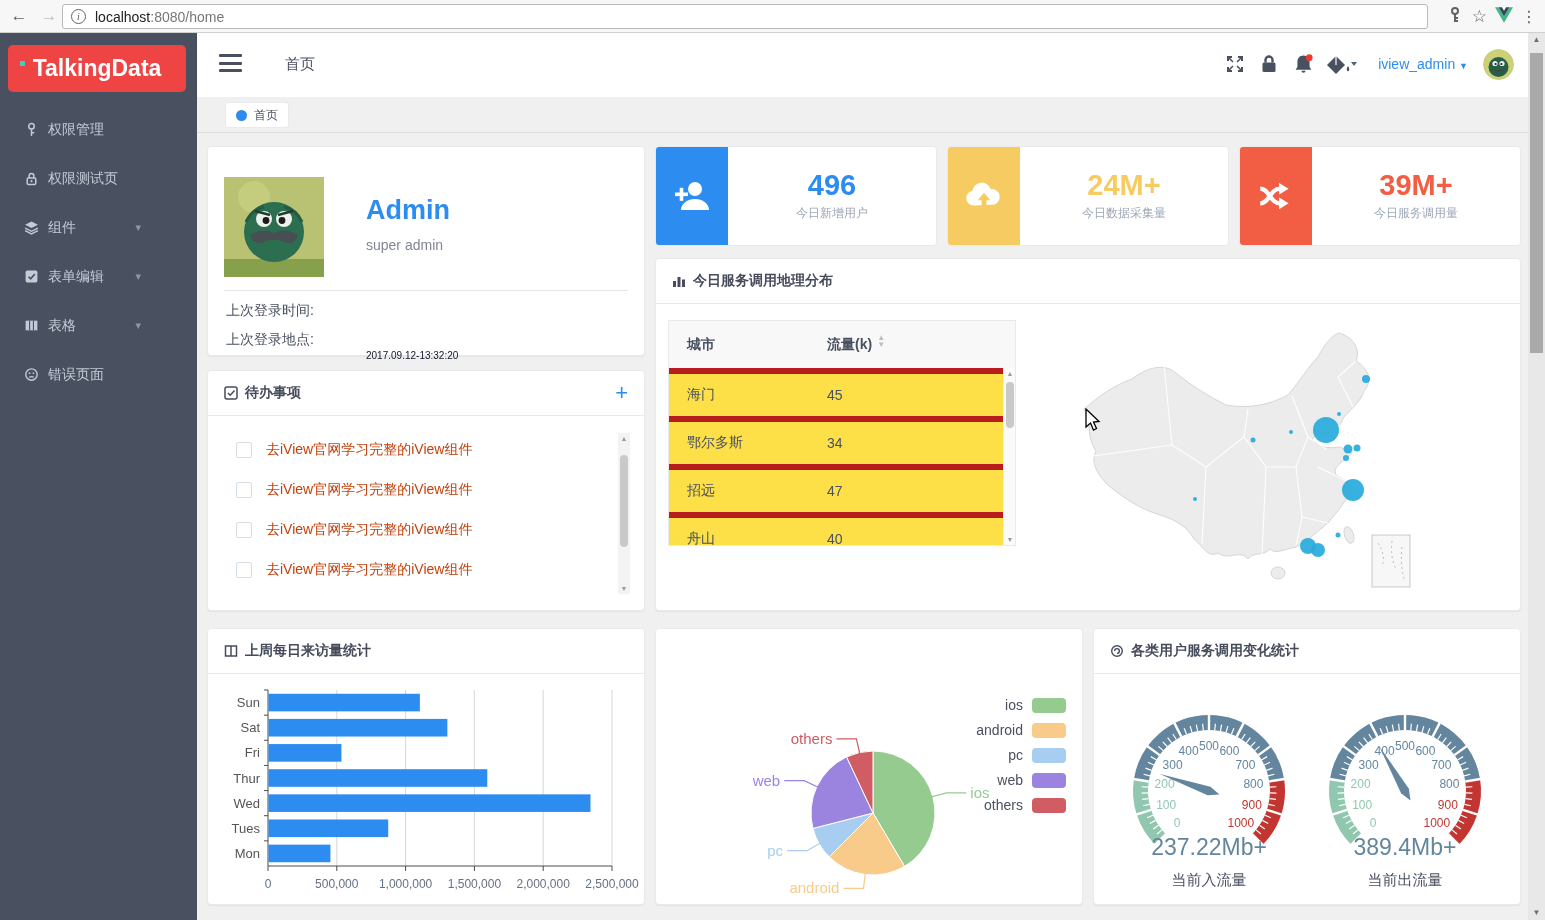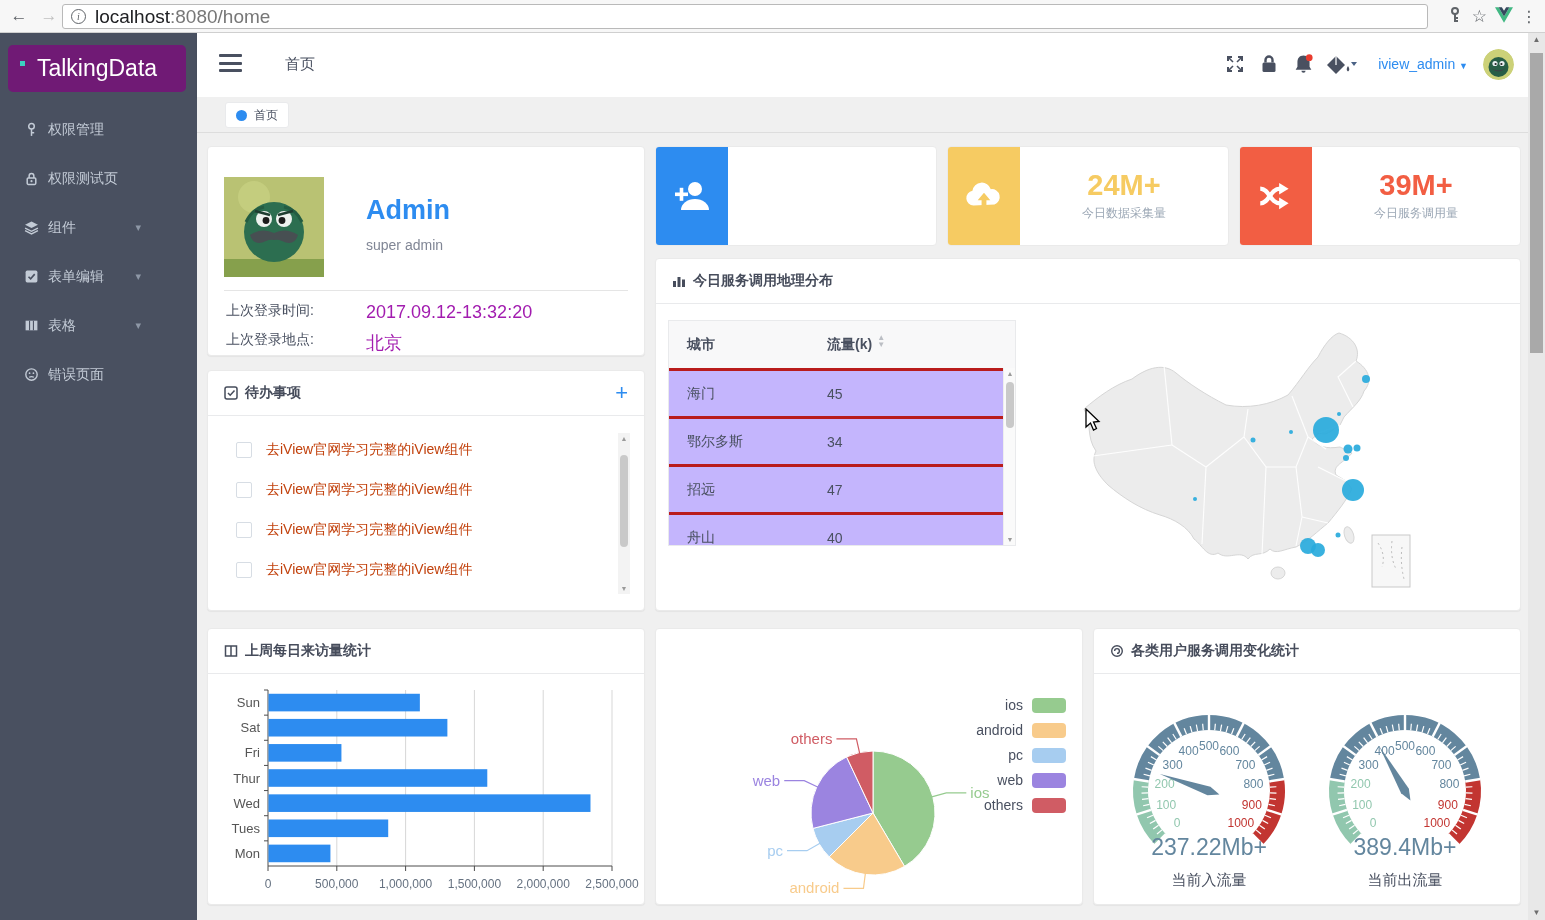--- a/index.html
+++ b/index.html
@@ -4,27 +4,27 @@
 <style>
   * { margin:0; padding:0; box-sizing:border-box; }
   html,body { width:1545px; height:920px; overflow:hidden; }
   body { font-family:"Liberation Sans","DejaVu Sans",sans-serif; background:#f0f0f0; position:relative; }
 
   
   .browser-bar { position:absolute; left:0; top:0; width:1545px; height:33px; background:#f7f7f7; border-bottom:1px solid #d0d0d0; }
   .nav-ic { position:absolute; top:3px; width:26px; height:26px; text-align:center; line-height:26px; font-size:17px; color:#5f6368; cursor:pointer; }
   .url-field { position:absolute; left:62px; top:4px; width:1366px; height:25px; background:#fff; border:1px solid #b9b9b9; border-radius:3px; display:flex; align-items:center; padding-left:8px; }
   .url-info { width:15px; height:15px; border:1.4px solid #5f6368; border-radius:50%; color:#5f6368; font-size:10px; line-height:13px; text-align:center; font-style:italic; font-family:"Liberation Serif",serif; margin-right:9px; }
-  .url-text { font-size:19px; color:#202124; }
+  .url-text { font-size:14px; color:#202124; }
   .url-text .dim { color:#777; }
   .chrome-right { position:absolute; right:0; top:0; height:33px; display:flex; align-items:center; gap:8px; padding-right:8px; }
 
   
   .sidebar { position:absolute; left:0; top:33px; width:197px; height:887px; background:#495060; }
-  .logo { position:absolute; left:8px; top:12px; width:178px; height:47px; background:#701a75; border-radius:5px; color:#fff; font-size:23px; font-weight:normal; text-align:center; line-height:47px; letter-spacing:0; }
+  .logo { position:absolute; left:8px; top:12px; width:178px; height:47px; background:#ef4444; border-radius:5px; color:#fff; font-size:23px; font-weight:bold; text-align:center; line-height:47px; letter-spacing:0; }
   .logo-dot { position:absolute; left:12px; top:16px; width:5px; height:5px; background:#3bd1c0; }
   .menu { position:absolute; top:72px; left:0; width:157px; }
   .menu-item { height:49px; display:flex; align-items:center; padding:0 16px 0 24px; color:#c3cbd6; font-size:14px; cursor:pointer; }
   .menu-item .mi-ic { width:15px; height:15px; margin-right:9px; flex:none; }
   .menu-item .mi-label { flex:1; }
   .menu-item .chev { color:#8e97a6; font-size:11px; }
 
   .topbar { position:absolute; left:197px; top:33px; width:1331px; height:64px; background:#fff; box-shadow:0 1px 2px rgba(0,0,0,.08); }
   .hamburger { position:absolute; left:22px; top:21px; width:23px; height:20px; cursor:pointer; }
   .hamburger i { display:block; height:3px; background:#495060; margin-bottom:4.5px; border-radius:1px; }
@@ -46,35 +46,35 @@
   .card-header svg { margin-right:7px; flex:none; }
   .hdr-plus { margin-left:auto; color:#2d8cf0; font-size:22px; font-weight:normal; cursor:pointer; line-height:1; }
 
   
   #profile-card { left:10px; top:13px; width:438px; height:210px; }
   .pf-avatar { position:absolute; left:16px; top:30px; width:100px; height:100px; }
   .pf-name { position:absolute; left:158px; top:48px; font-size:27px; font-weight:bold; color:#2d8cf0; }
   .pf-role { position:absolute; left:158px; top:90px; font-size:14px; color:#808695; }
   .pf-divider { position:absolute; left:16px; right:16px; top:143px; height:1px; background:#e5e5e5; }
   .pf-row { position:absolute; left:18px; font-size:14px; color:#495060; }
-  .pf-val { position:absolute; left:158px; font-size:18px; color:#a21caf; }
+  .pf-val { position:absolute; left:158px; font-size:10px; color:#0f172a;margin-top:48px; }
 
   
   #stats-grid { position:absolute; left:458px; top:13px; width:866px; height:100px; display:flex; gap:10px; }
   .stat-card { flex:1; background:#fff; border:1px solid #eaeaea; border-radius:4px; display:flex; overflow:hidden; }
   .stat-ic { width:72px; background:var(--c); display:flex; align-items:center; justify-content:center; flex:none; }
   .stat-body { flex:1; display:flex; flex-direction:column; align-items:center; justify-content:center; }
   .stat-value { font-size:29px; font-weight:bold; color:var(--c); line-height:1.1; }
   .stat-label { font-size:12px; color:#9ba7b5; margin-top:4px; }
 
   
   #geo-card { left:458px; top:125px; width:866px; height:353px; }
   .geo-table { position:absolute; left:12px; top:61px; width:348px; height:226px; border:1px solid #e9eaec; font-size:14px; color:#495060; overflow:hidden; }
   .gt-head { height:47px; background:#f8f8f9; display:flex; align-items:center; font-weight:bold; }
-  .gt-row { height:48px; display:flex; align-items:center; border-top:3px solid #b91c1c; background:#c4b5fd; }
+  .gt-row { height:48px; display:flex; align-items:center; border-top:6px solid #b91c1c; background:#fde047; }
   .gt-c1 { width:158px; padding-left:18px; }
   .gt-c2 { flex:1; display:flex; align-items:center; }
   .sorters { display:inline-flex; flex-direction:column; margin-left:5px; line-height:0; cursor:pointer; }
   .sorters span { font-size:8px; color:#bbbec4; height:7px; }
   .mini-sb { position:absolute; width:12px; background:#fafafa; border-left:1px solid #eee; }
   .mini-sb .ar { position:absolute; left:0; width:12px; font-size:7px; color:#9a9a9a; text-align:center; }
   .mini-sb .thumb { position:absolute; left:2px; width:8px; background:#c9c9c9; border-radius:4px; }
   #map-wrap { position:absolute; left:400px; top:58px; width:460px; height:290px; }
 
   
@@ -285,20 +285,24 @@
   <div id="stats-grid">
     <div class="stat-card" style="--c: #2d8cf0;">
       <div class="stat-ic">
         <svg width="40" height="40" viewBox="0 0 40 40">
             <circle cx="23" cy="13" r="7" fill="#fff"></circle>
             <path d="M9,34 a14,11 0 0 1 28,0 z" fill="#fff"></path>
             <rect x="3" y="16.5" width="13" height="3.6" fill="#fff"></rect>
             <rect x="7.7" y="11.8" width="3.6" height="13" fill="#fff"></rect>
           </svg>
       </div>
+      <div class="stat-body">
+          <div class="stat-value">496</div>
+          <div class="stat-label">今日新增用户</div>
+        </div>
     </div>
     <div class="stat-card" style="--c: #f6cb62;">
       <div class="stat-ic">
         <svg width="42" height="42" viewBox="0 0 40 40">
             <path d="M10,29 a7,7 0 0 1 -1,-13.9 a9,9 0 0 1 17.5,-1.6 a7.5,7.5 0 0 1 3.5,14.5 z" fill="#fff"></path>
             <polygon points="20,17 26,24 22.3,24 22.3,30 17.7,30 17.7,24 14,24" fill="var(--c)"></polygon>
           </svg>
       </div>
       <div class="stat-body">
           <div class="stat-value">24M+</div>

